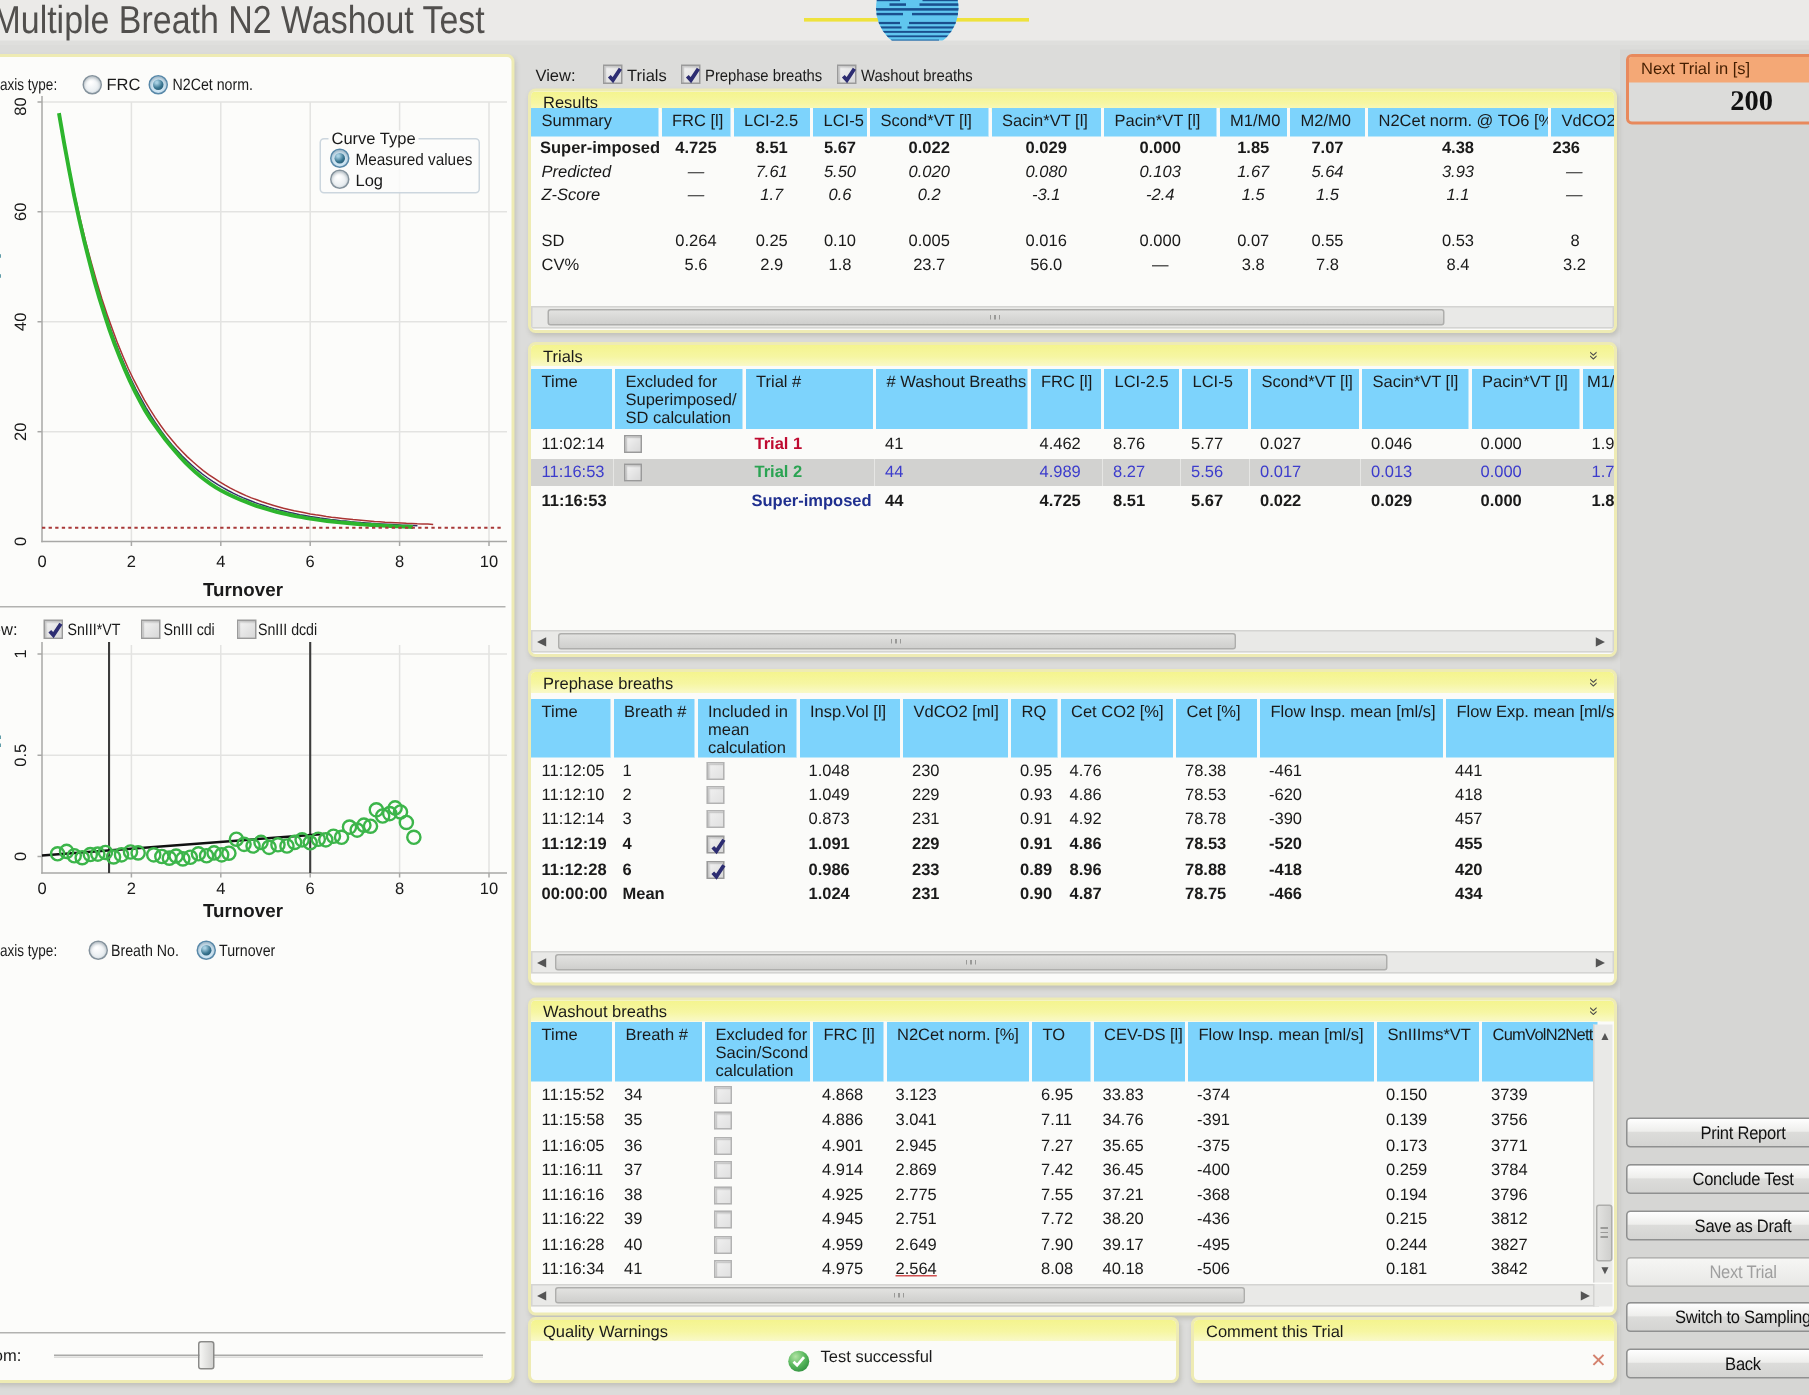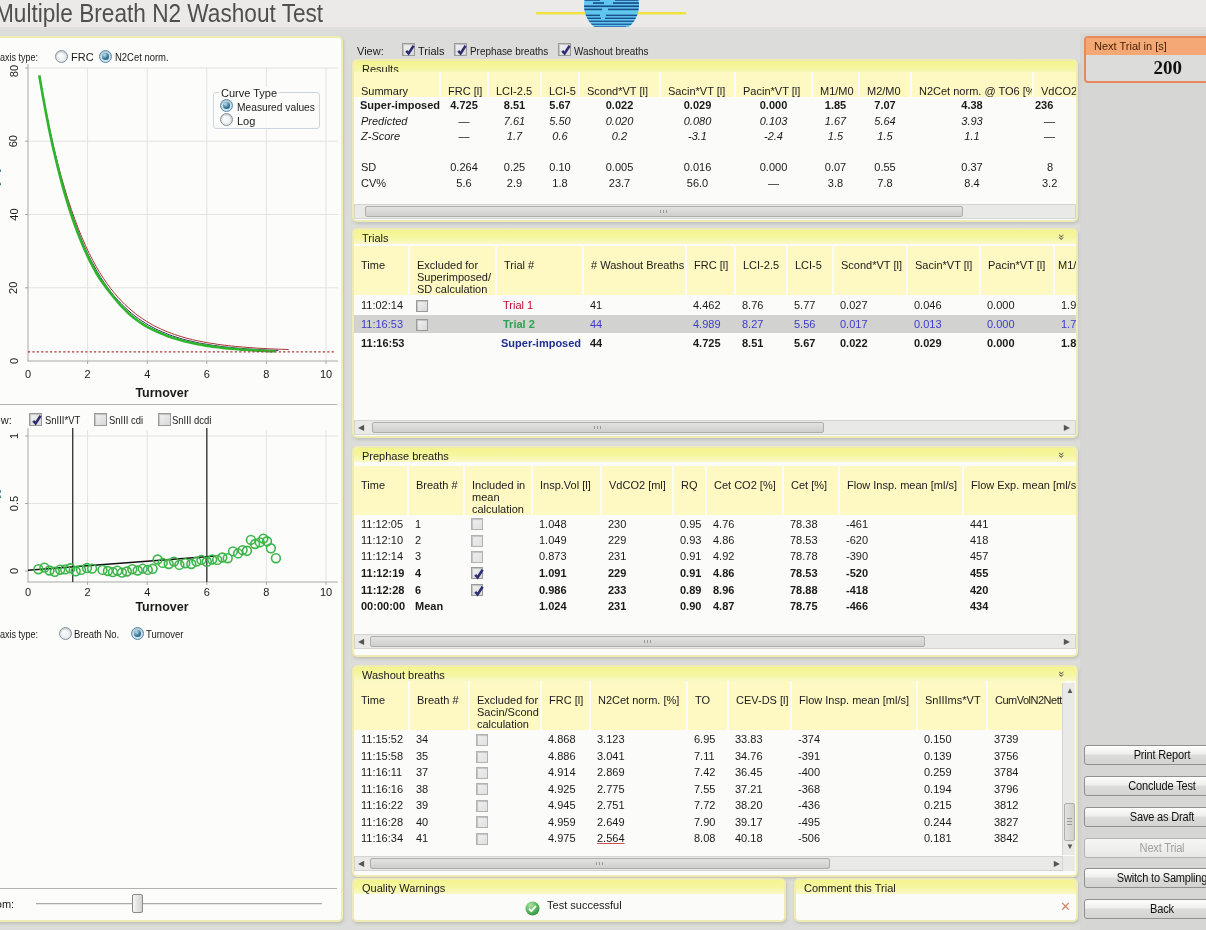--- a/index.html
+++ b/index.html
@@ -8,21 +8,21 @@
 
 #hdr{position:absolute;left:0;top:0;width:1206px;height:30px;background:#ebeae8;border-bottom:3px solid #dfdfdd;overflow:hidden;}
 #title{position:absolute;left:-5px;top:-2px;font-size:26px;color:#514f4d;white-space:nowrap;transform:scaleX(0.87);transform-origin:0 0;}
 
 .panel{position:absolute;background:#fbfbf9;border:2px solid #eeebb4;border-radius:5px;box-shadow:1px 2px 3px rgba(120,120,100,0.25);overflow:hidden;}
 .phead{background:linear-gradient(180deg,#f4f48e 0%,#f6f6a2 55%,#f9f9c8 100%);font-size:11px;padding:2px 0 1px 8px;height:14px;position:relative;}
 .chev{position:absolute;right:11px;top:1px;color:#4a4a4a;font-size:11px;display:inline-block;transform:rotate(90deg);}
 
 table{border-collapse:collapse;table-layout:fixed;position:absolute;}
 td,th{font-weight:normal;text-align:left;padding:0 0 0 7px;overflow:hidden;white-space:nowrap;font-size:11px;vertical-align:middle;}
-th{background:#fef9c3;border-right:2px solid #fbfbf9;vertical-align:top;padding-top:13px;line-height:12px;white-space:nowrap;}
+th{background:#7dd3fc;border-right:2px solid #fbfbf9;vertical-align:top;padding-top:3px;line-height:12px;white-space:nowrap;}
 tr.b td{font-weight:bold;}
 tr.i td{font-style:italic;}
 tr.rc td{text-align:center;padding:0;}
 tr.rc td:first-child{text-align:left;padding-left:7px;}
 .cb.dim{background:linear-gradient(135deg,#f1f1f1,#e0e0e0);border-color:#b2b2b2;}
 td .cb{width:12px;height:12px;}
 
 .cb{display:inline-block;width:13px;height:13px;border:1px solid #9a9a9a;background:linear-gradient(135deg,#f4f4f4,#d8d8d8);position:relative;vertical-align:middle;box-shadow:inset 1px 1px 1px rgba(0,0,0,0.18);}
 .cb svg{position:absolute;left:0px;top:0px;}
 .rad{display:inline-block;width:13px;height:13px;border:1px solid #84929c;border-radius:50%;background:radial-gradient(circle at 40% 35%,#ffffff 5%,#e8edf0 65%,#c2ced6);box-shadow:inset 0 1px 2px rgba(60,80,95,0.35);position:relative;vertical-align:middle;}
@@ -364,21 +364,21 @@
     <tr class="rc" style="height:16px;">
           <td>SD</td>
           <td>0.264</td>
           <td>0.25</td>
           <td>0.10</td>
           <td>0.005</td>
           <td>0.016</td>
           <td>0.000</td>
           <td>0.07</td>
           <td>0.55</td>
-          <td>0.37</td>
+          <td>0.53</td>
           <td style="text-align:left;padding-left:14px;">8</td>
         </tr>
     <tr class="rc" style="height:15px;">
           <td>CV%</td>
           <td>5.6</td>
           <td>2.9</td>
           <td>1.8</td>
           <td>23.7</td>
           <td>56.0</td>
           <td>—</td>
@@ -422,21 +422,21 @@
           <th>LCI-2.5</th>
           <th>LCI-5</th>
           <th>Scond*VT [l]</th>
           <th>Sacin*VT [l]</th>
           <th>Pacin*VT [l]</th>
           <th style="padding-left:3px;">M1/M0</th>
         </tr>
     <tr style="height:20px;">
           <td>11:02:14</td>
           <td><span class="cb"></span></td>
-          <td style="color:#bf0a30;font-weight:normal;">Trial 1</td>
+          <td style="color:#bf0a30;font-weight:bold;">Trial 1</td>
           <td>41</td>
           <td>4.462</td>
           <td>8.76</td>
           <td>5.77</td>
           <td>0.027</td>
           <td>0.046</td>
           <td>0.000</td>
           <td>1.92</td>
         </tr>
     <tr style="height:18px;background:#d2d2d0;color:#3c3ccc;">
@@ -636,20 +636,32 @@
           <td>35</td>
           <td><span class="cb dim"></span></td>
           <td>4.886</td>
           <td>3.041</td>
           <td>7.11</td>
           <td>34.76</td>
           <td>-391</td>
           <td>0.139</td>
           <td>3756</td>
         </tr>
+    <tr style="height:17px;">
+          <td>11:16:05</td>
+          <td>36</td>
+          <td><span class="cb dim"></span></td>
+          <td>4.901</td>
+          <td>2.945</td>
+          <td>7.27</td>
+          <td>35.65</td>
+          <td>-375</td>
+          <td>0.173</td>
+          <td>3771</td>
+        </tr>
     <tr style="height:16px;">
           <td>11:16:11</td>
           <td>37</td>
           <td><span class="cb dim"></span></td>
           <td>4.914</td>
           <td>2.869</td>
           <td>7.42</td>
           <td>36.45</td>
           <td>-400</td>
           <td>0.259</td>

